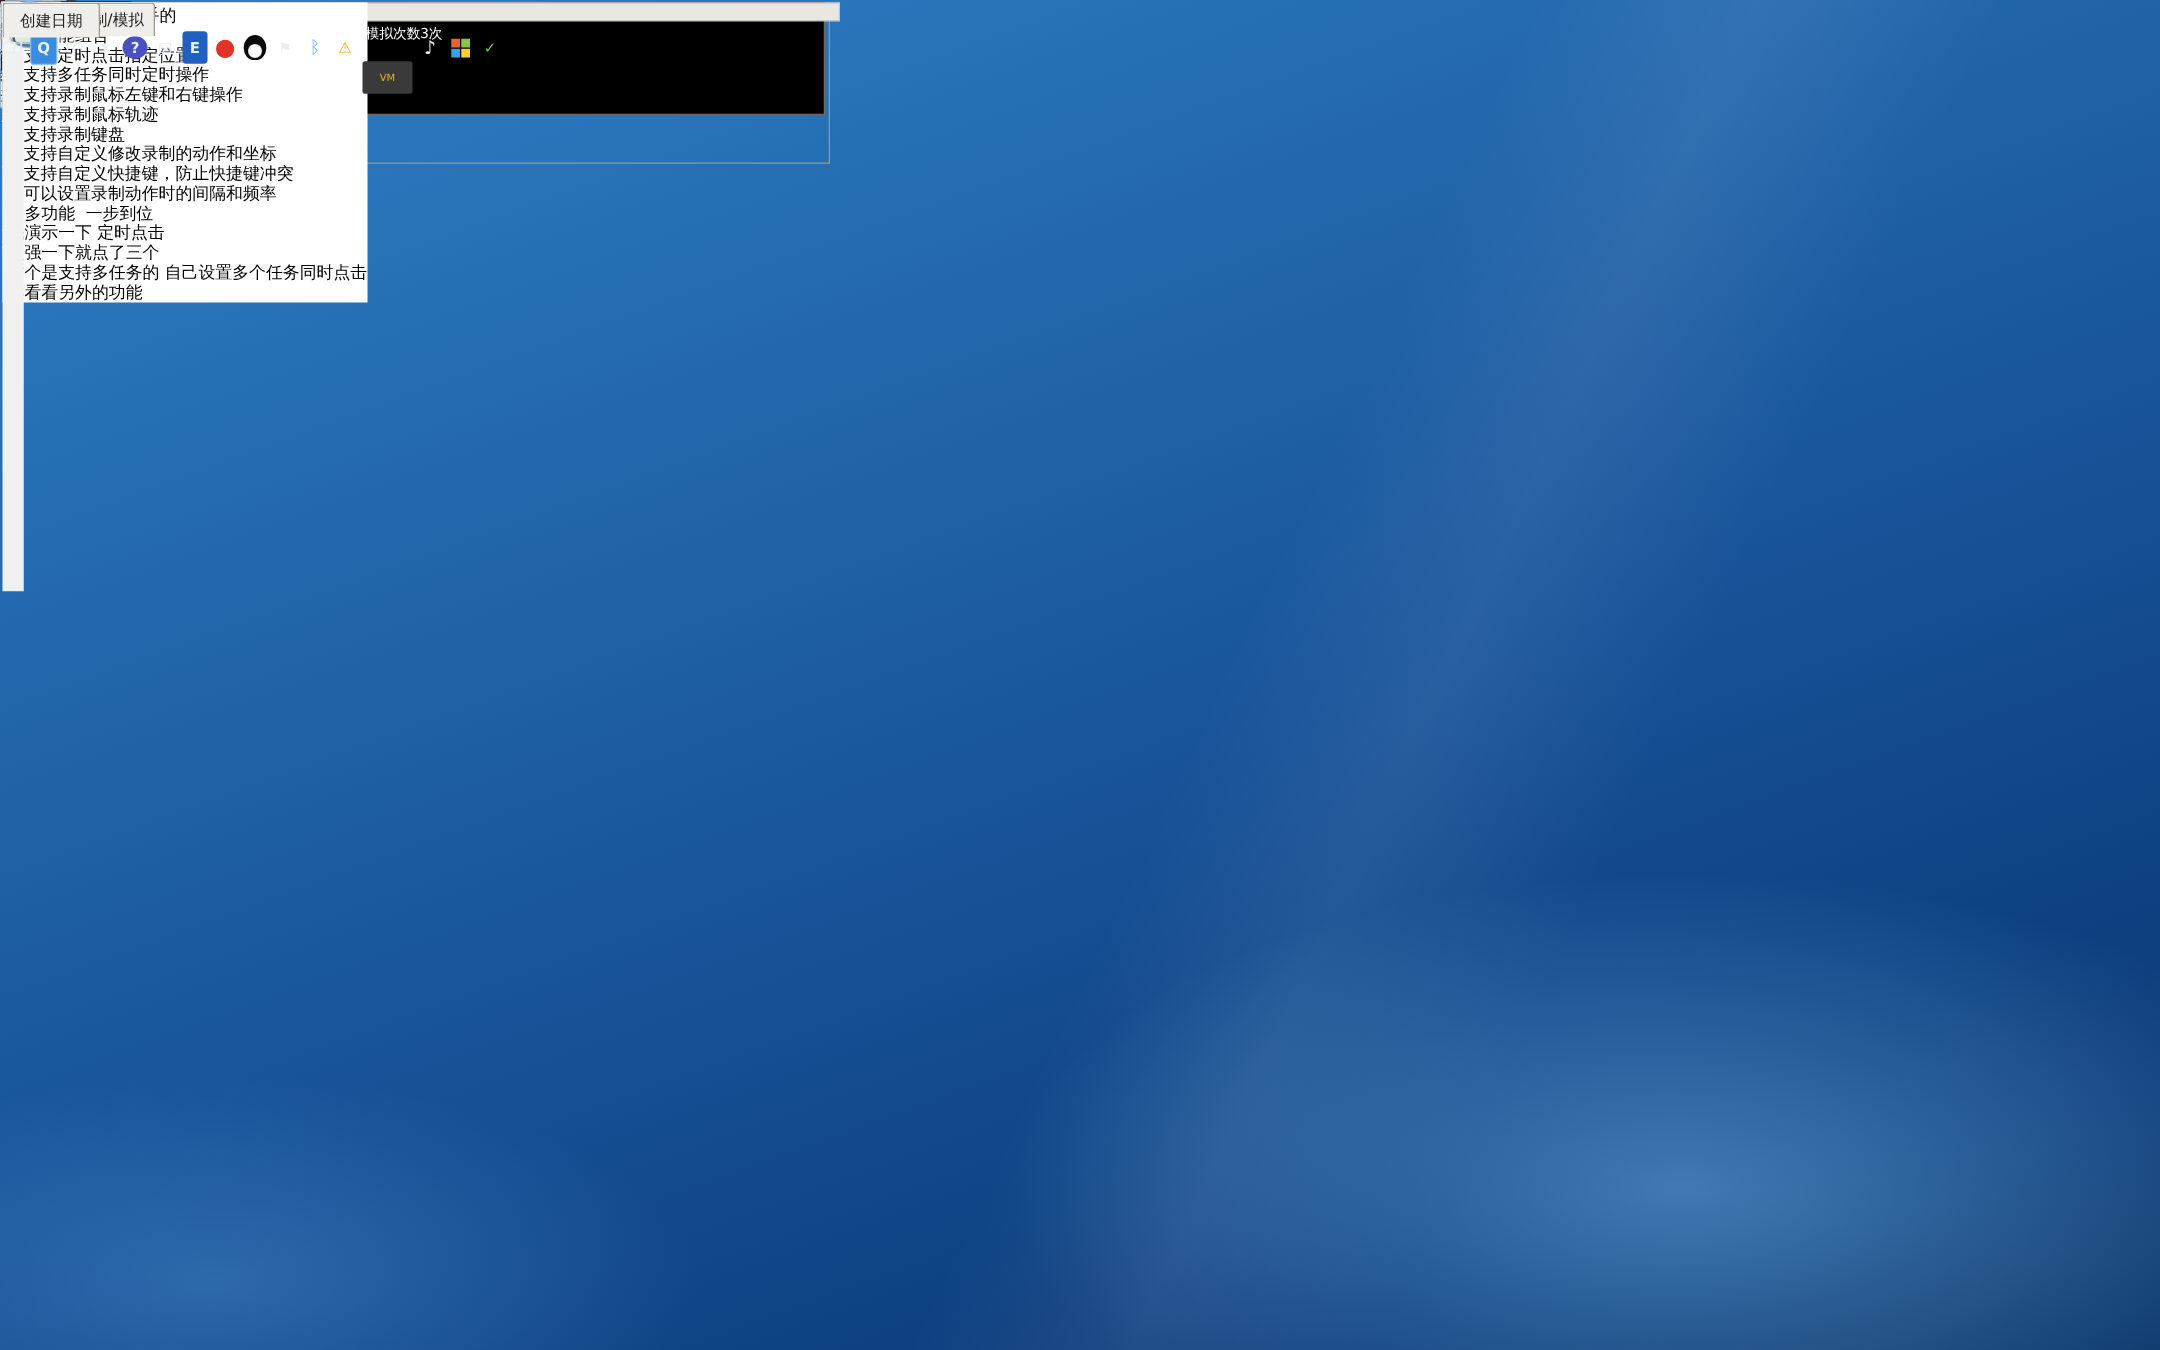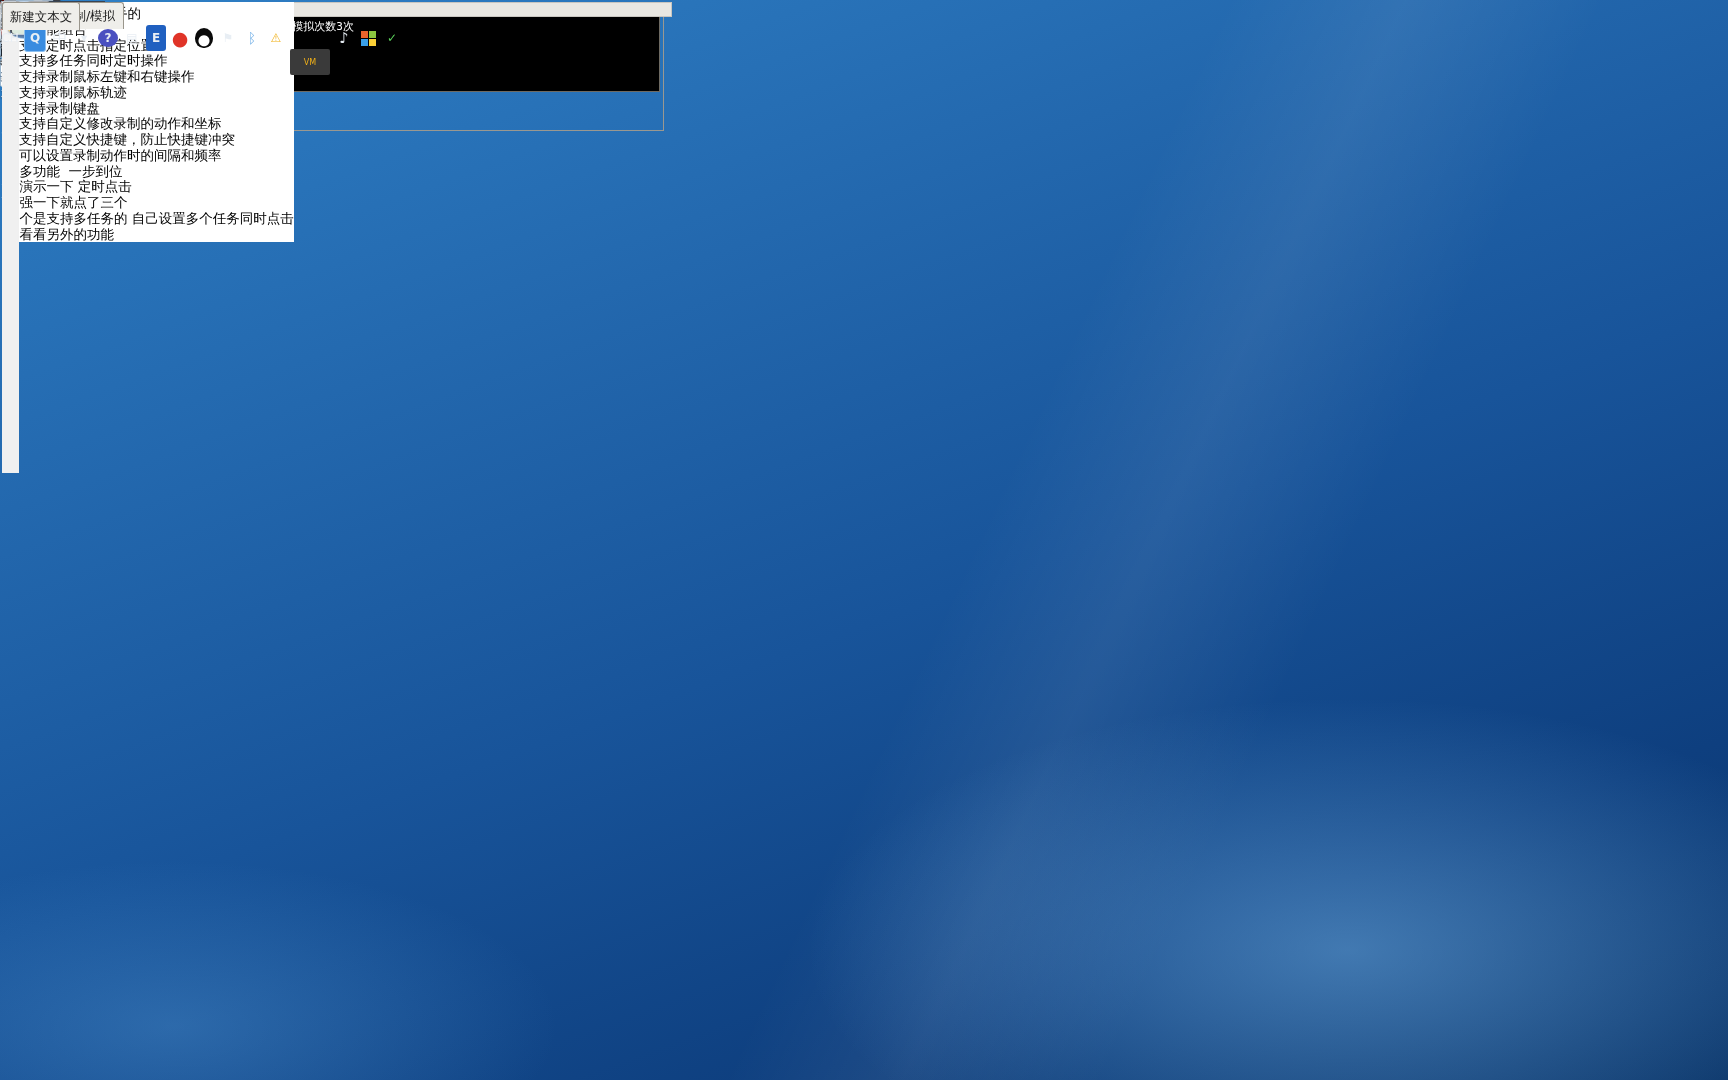--- a/index.html
+++ b/index.html
@@ -334,21 +334,21 @@
       <div>先根据自身需求 选择是需要录制模拟</div>
       <div>还是添加后模拟</div>
       <div>也支持录制后进行修</div>
     </div>
 
     <div class="btn a" style="left:409;top:250;width:104px;height:24px;line-height:24px;">保存动作脚本</div>
     <div class="btn a" style="left:409;top:282;width:104px;height:24px;line-height:24px;">导入动作脚本</div>
 
     <div class="tab a" style="left:16;top:313;width:64px;height:23px;line-height:23px;">录制设置</div>
     <div class="tab a" style="left:81;top:313;width:100px;height:23px;line-height:23px;">手动添加/修改</div>
-    <div class="tab on a" style="left:182;top:309;width:76px;height:27px;line-height:27px;">新建文本文</div>
+    <div class="tab on a" style="left:182;top:309;width:76px;height:27px;line-height:27px;">创建日期</div>
     <div class="frame a" style="left:16;top:336;width:664;height:252;background:#efeeea;"></div>
 
     <span class="txt a" style="left:24;top:351;">模拟次数：</span>
     <div class="inp a" style="left:111;top:348;width:48px;height:21px;">
         <span>3</span>
       </div>
     <span class="txt a" style="left:173;top:351;">对列表框的动作 循环模拟多少轮</span>
 
     <span class="txt a" style="left:24;top:382;">每次延迟时间：</span>
     <div class="inp a" style="left:111;top:379;width:48px;height:21px;">

